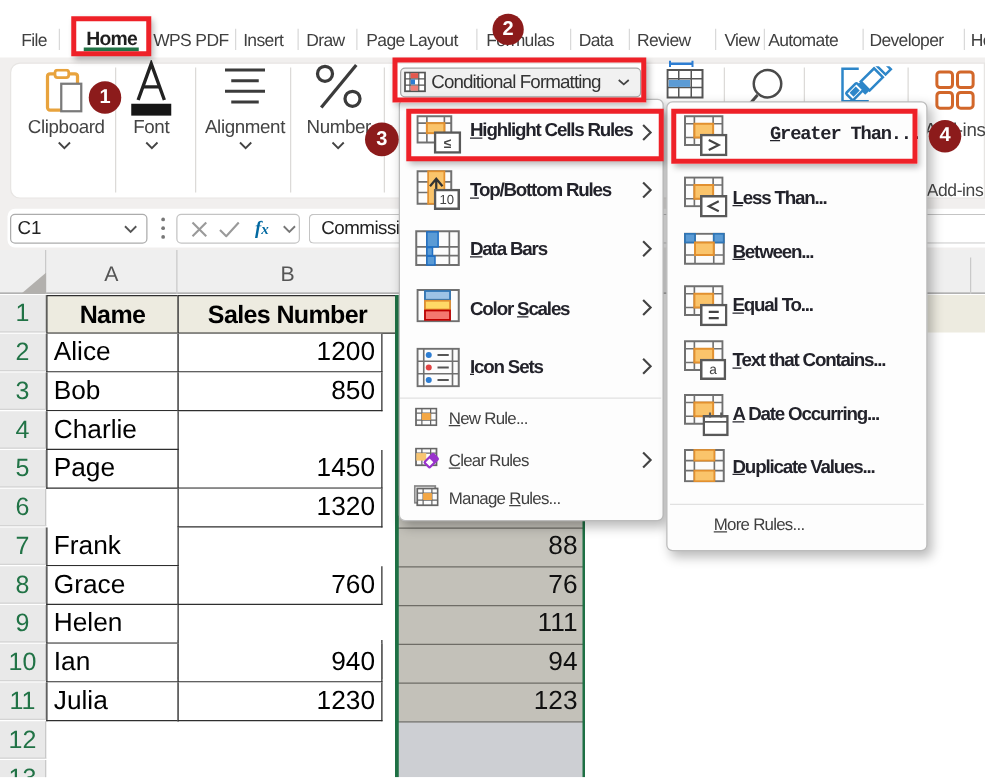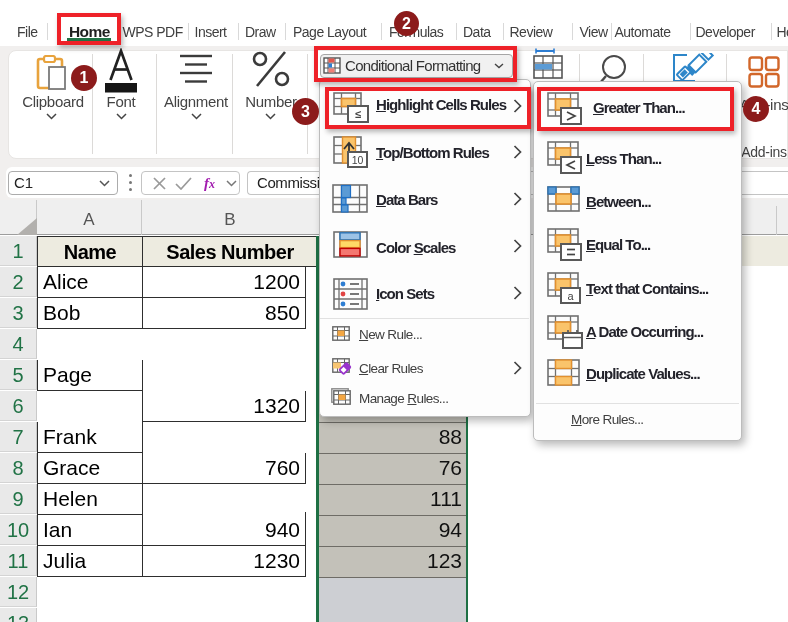--- a/index.html
+++ b/index.html
@@ -172,21 +172,21 @@
   <div class="abs" style="left:129px;top:181px;width:3px;height:3px;background:#777;border-radius:50%;"></div>
   <div class="abs" style="left:129px;top:188px;width:3px;height:3px;background:#777;border-radius:50%;"></div>
   <div class="abs" style="left:141px;top:171px;width:99px;height:24px;background:#fff;border:1px solid #c4c4c4;border-radius:4px;"></div>
   <svg class="abs" style="left:153px;top:177px;" width="13" height="13" viewBox="0 0 13 13">
       <line x1="1" y1="1" x2="12" y2="12" stroke="#9a9a9a" stroke-width="1.7"></line>
       <line x1="12" y1="1" x2="1" y2="12" stroke="#9a9a9a" stroke-width="1.7"></line>
     </svg>
   <svg class="abs" style="left:175px;top:177px;" width="17" height="13" viewBox="0 0 17 13">
       <polyline points="1,7 6,12 16,1" fill="none" stroke="#9a9a9a" stroke-width="1.7"></polyline>
     </svg>
-  <div class="abs" style="left:204px;top:171px;height:34px;line-height:24px;font-size:15px;color:#a21caf;font-style:italic;font-family:'Liberation Serif',serif;font-weight:bold;">f<span style="font-size:12px;">x</span></div>
+  <div class="abs" style="left:204px;top:171px;height:34px;line-height:24px;font-size:15px;color:#0369a1;font-style:italic;font-family:'Liberation Serif',serif;font-weight:bold;">f<span style="font-size:12px;">x</span></div>
   <svg class="chev" style="left:226px;top:180px;" width="11" height="7" viewBox="0 0 11 7">
       <polyline points="1,1 5.5,5.5 10,1" fill="none" stroke="#777" stroke-width="1.5"></polyline>
     </svg>
   <div class="abs" style="left:247px;top:171px;width:547px;height:24px;background:#fff;border:1px solid #c4c4c4;border-radius:4px 0 0 4px;border-right:none;"></div>
   <div class="abs" style="left:257px;top:171px;height:24px;line-height:24px;font-size:15px;letter-spacing:-0.4px;color:#222;">Commission</div>
 
   <div class="abs" style="left:0;top:200px;width:788px;height:422px;background:#fff;overflow:hidden;">
 
     <div class="abs" style="left:0;top:0;width:788px;height:35px;background:#efefef;border-bottom:1px solid #9d9d9d;"></div>
     <div class="abs" style="left:37px;top:0;width:105px;height:35px;line-height:39px;font-size:17px;color:#555;text-align:center;border-right:1px solid #c9c9c9;">A</div>
@@ -209,28 +209,30 @@
     <div class="rownum" style="top:315px;height:30px;line-height:30px;">10</div>
     <div class="rownum" style="top:346px;height:30px;line-height:30px;">11</div>
     <div class="rownum" style="top:377px;height:30px;line-height:30px;">12</div>
     <div class="rownum" style="top:408px;height:30px;line-height:30px;">13</div>
 
     <div class="cell" style="left:37px;top:36px;width:106px;height:31px;line-height:30px;background:#edebe0;font-weight:bold;font-size:20px;letter-spacing:-0.5px;text-align:center;border:1px solid #2e2e2e;border-width:1.5px 1px 1px 1.5px;">Name</div>
     <div class="cell" style="left:142px;top:36px;width:176px;height:31px;line-height:30px;background:#edebe0;font-weight:bold;font-size:20px;letter-spacing:-0.5px;text-align:center;border:1px solid #2e2e2e;border-width:1.5px 1px 1px 1px;">Sales Number</div>
     <div class="cell" style="left:742px;top:36px;width:46px;height:30px;background:#edebe0;"></div>
     <div class="cell nm" style="top:67px;">Alice</div>
     <div class="cell nm" style="top:98px;">Bob</div>
+    <div class="cell nm" style="top:129px;">Charlie</div>
     <div class="cell nm" style="top:160px;">Page</div>
     <div class="cell nm" style="top:222px;">Frank</div>
     <div class="cell nm" style="top:253px;">Grace</div>
     <div class="cell nm" style="top:284px;">Helen</div>
     <div class="cell nm" style="top:315px;">Ian</div>
     <div class="cell nm" style="top:346px;">Julia</div>
     <div class="cell vb" style="top:67px;">1200</div>
     <div class="cell vb" style="top:98px;">850</div>
+    <div class="cell vb" style="top:160px;">1450</div>
     <div class="cell vb" style="top:191px;">1320</div>
     <div class="cell vb" style="top:253px;">760</div>
     <div class="cell vb" style="top:284px;margin-top:28px;">1110</div>
     <div class="cell vb" style="top:315px;">940</div>
     <div class="cell vb" style="top:346px;">1230</div>
 
     <div class="abs" style="left:316px;top:36px;width:152px;height:341px;background:#c3c1b9;"></div>
     <div class="abs" style="left:316px;top:377px;width:152px;height:45px;background:#cdcfd3;"></div>
     <div class="abs sline" style="top:221.5px;"></div>
     <div class="abs sline" style="top:252.5px;"></div>
@@ -375,21 +377,21 @@
       <line x1="8.5" y1="1" x2="8.5" y2="24" stroke="#707070" stroke-width="1.3"></line>
       <line x1="23.5" y1="1" x2="23.5" y2="24" stroke="#707070" stroke-width="1.3"></line>
       <line x1="1" y1="7" x2="31" y2="7" stroke="#707070" stroke-width="1.3"></line>
       <line x1="1" y1="18" x2="31" y2="18" stroke="#707070" stroke-width="1.3"></line>
       <rect x="8.5" y="7" width="15" height="11" fill="#fac46b" stroke="#e2902f" stroke-width="1.6"></rect>
     </svg>
     <svg class="abs" style="left:559.5px;top:107px;" width="22" height="18" viewBox="0 0 22 18">
       <rect x="1" y="1" width="20" height="16" fill="#fff" stroke="#595959" stroke-width="2"></rect>
       <path d="M 7 5 L 15 9 L 7 13" fill="none" stroke="#444" stroke-width="1.7"></path>
     </svg>
-    <div class="mi-text" style="left:593px;top:97.5px;"><u>G</u>reater Than...</div>
+    <div class="mi-text" style="left:616px;top:97.5px;font-family:Liberation Mono, monospace;"><u>G</u>reater Than...</div>
 
     <svg class="abs" style="left:547px;top:141px;" width="32" height="25" viewBox="0 0 32 25">
       <rect x="1" y="1" width="30" height="23" fill="#fcfcfc" stroke="#707070" stroke-width="1.6"></rect>
       <line x1="8.5" y1="1" x2="8.5" y2="24" stroke="#707070" stroke-width="1.3"></line>
       <line x1="23.5" y1="1" x2="23.5" y2="24" stroke="#707070" stroke-width="1.3"></line>
       <line x1="1" y1="7" x2="31" y2="7" stroke="#707070" stroke-width="1.3"></line>
       <line x1="1" y1="18" x2="31" y2="18" stroke="#707070" stroke-width="1.3"></line>
       <rect x="8.5" y="7" width="15" height="11" fill="#fac46b" stroke="#e2902f" stroke-width="1.6"></rect>
     </svg>
     <svg class="abs" style="left:559.5px;top:156px;" width="22" height="18" viewBox="0 0 22 18">

